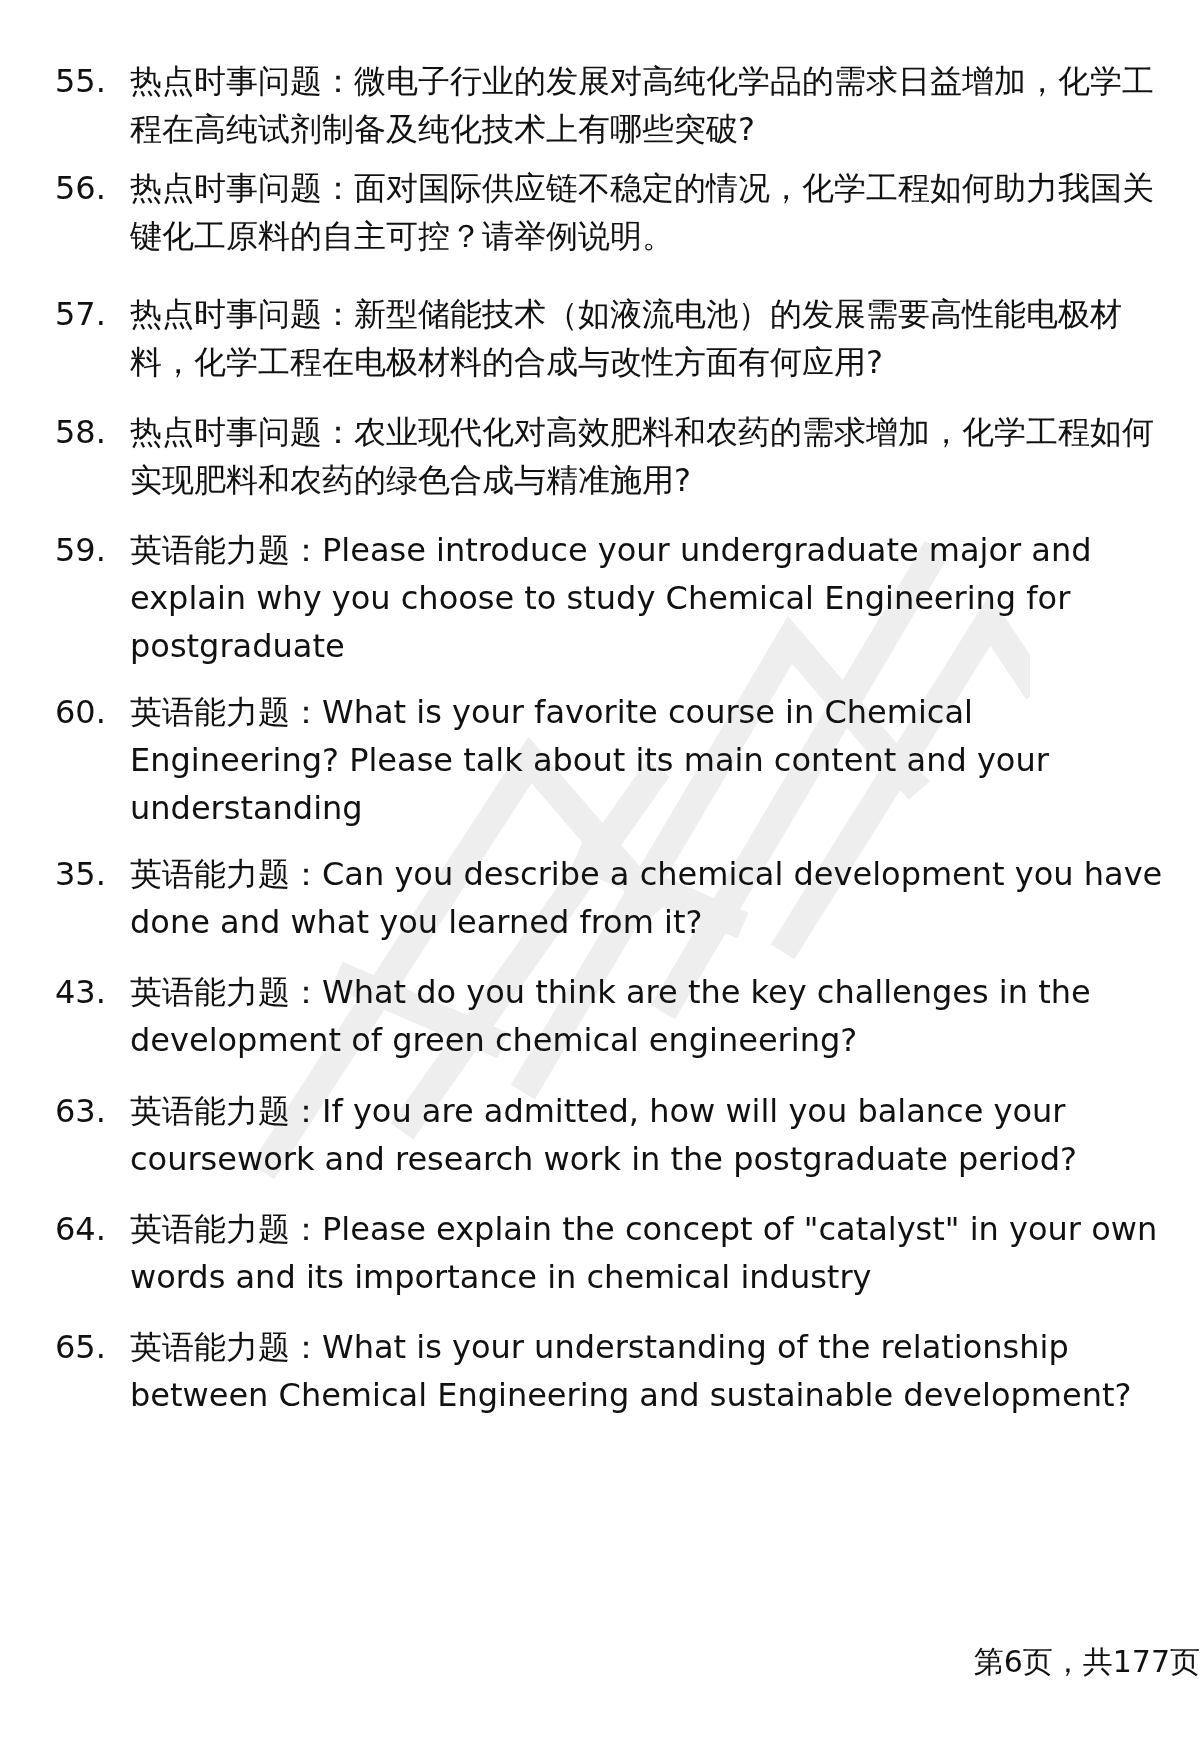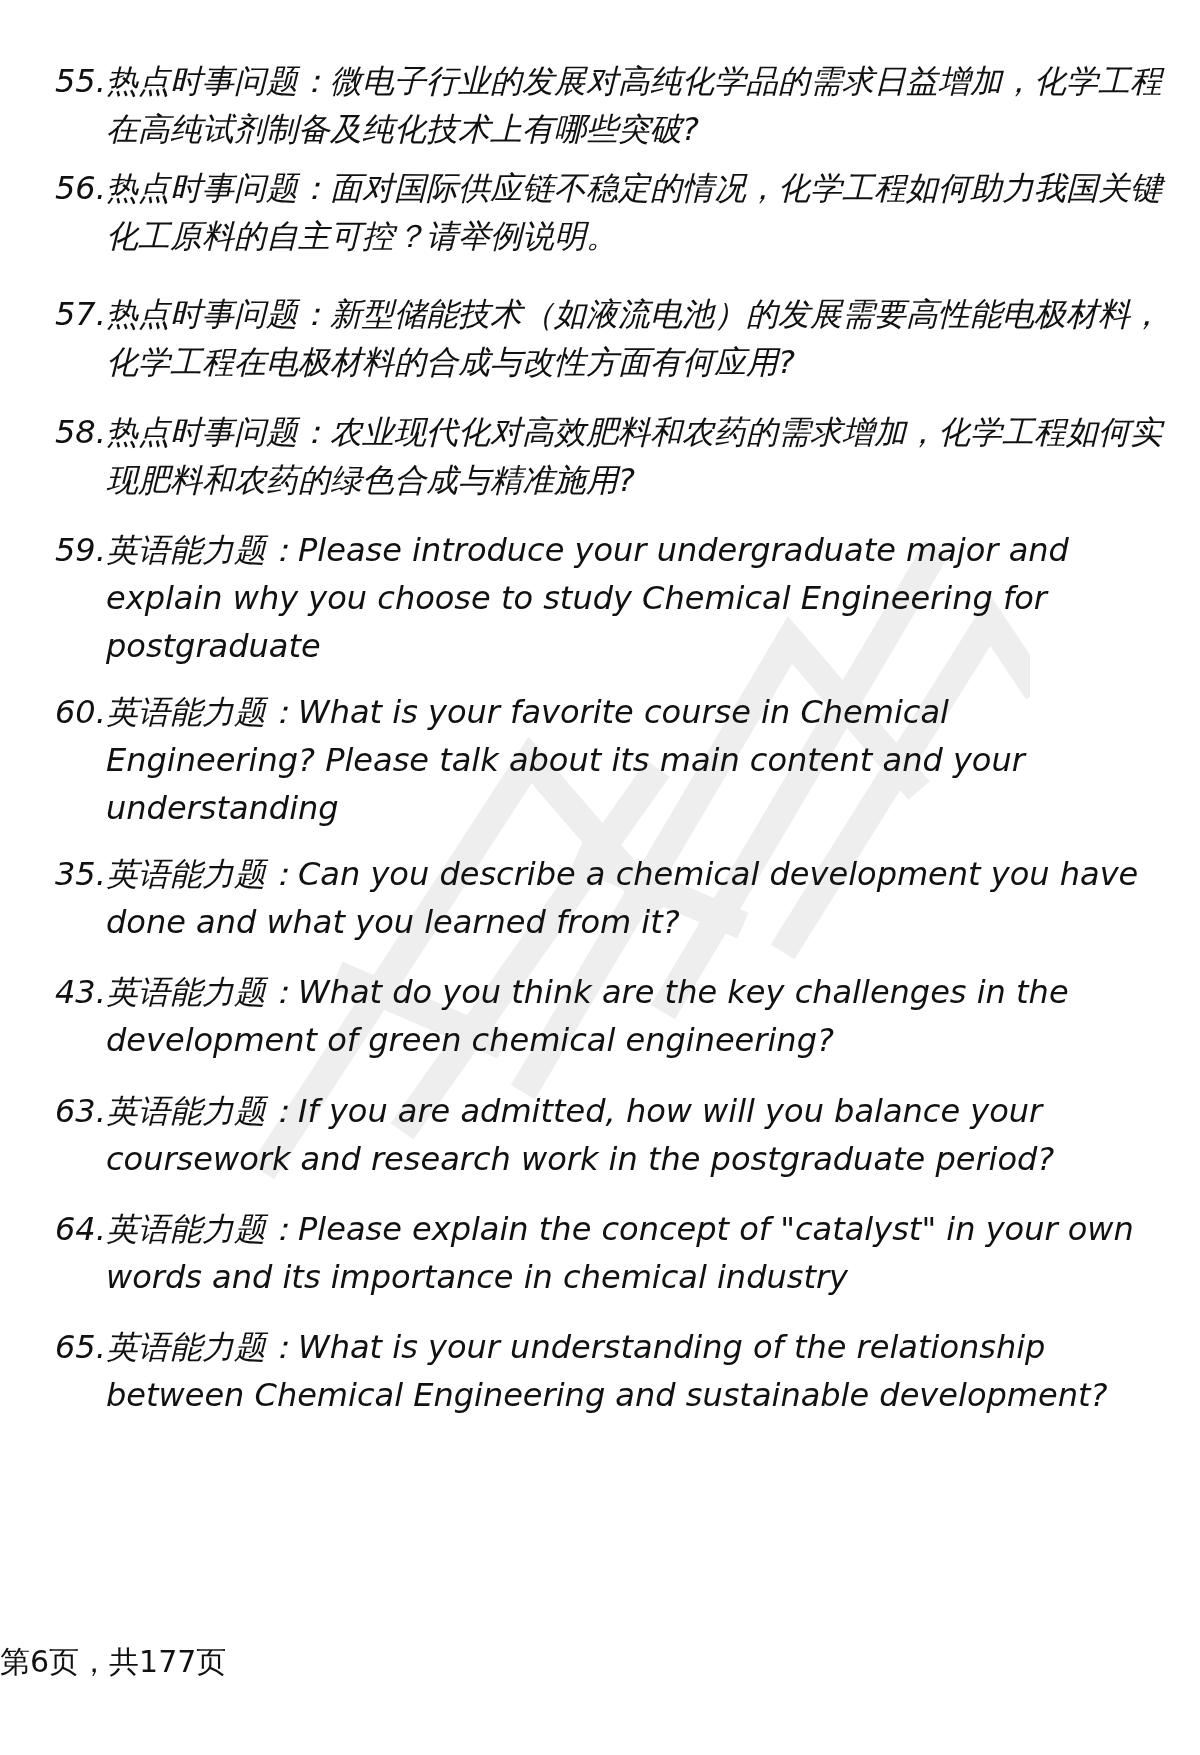--- a/index.html
+++ b/index.html
@@ -1,24 +1,24 @@
 <!DOCTYPE html>
 <html><head>
 <meta charset="utf-8">
 <style>
   html, body { margin: 0; padding: 0; background: #ffffff; }
   body { width: 1200px; height: 1755px; position: relative; overflow: hidden;
          font-family: "DejaVu Sans", "Liberation Sans", sans-serif; color: #111111; }
   .watermark { position: absolute; left: 230px; top: 480px; width: 800px; height: 700px;
                pointer-events: none; z-index: 0; }
   .page { position: absolute; left: 0; top: 0; width: 1200px; z-index: 1; }
-  .q { position: absolute; left: 55px; width: 1110px; font-size: 32px; line-height: 48px; font-style: italic; }
+  .q { position: absolute; left: 55px; width: 1110px; font-size: 32px; line-height: 48px; }
   .q .num { position: absolute; left: 0; top: 0; width: 72px; }
-  .q .body { margin-left: 51px; display: block; word-wrap: break-word; }
-  .footer { position: absolute; top: 1642px; left: 0; width: 1200px; text-align: left;
+  .q .body { margin-left: 75px; display: block; word-wrap: break-word; }
+  .footer { position: absolute; top: 1642px; left: 0; width: 1200px; text-align: right;
             font-size: 30px; line-height: 40px; }
 </style>
 </head>
 <body>
 
 <svg class="watermark" viewBox="0 0 800 700">
   <g fill="none" stroke="#eeeeee" stroke-width="28" stroke-linecap="square">
     <path d="M40 680 L300 280 L420 420"></path>
     <path d="M180 640 L420 300"></path>
     <path d="M300 600 L560 160 L680 300"></path>

